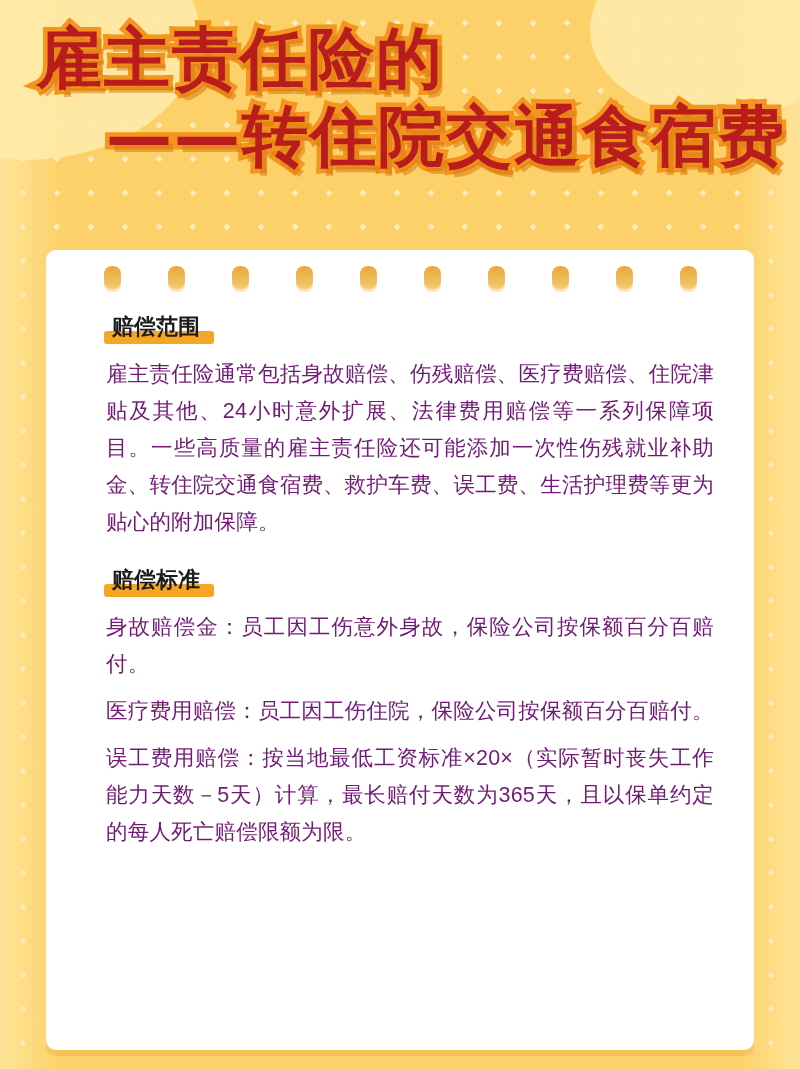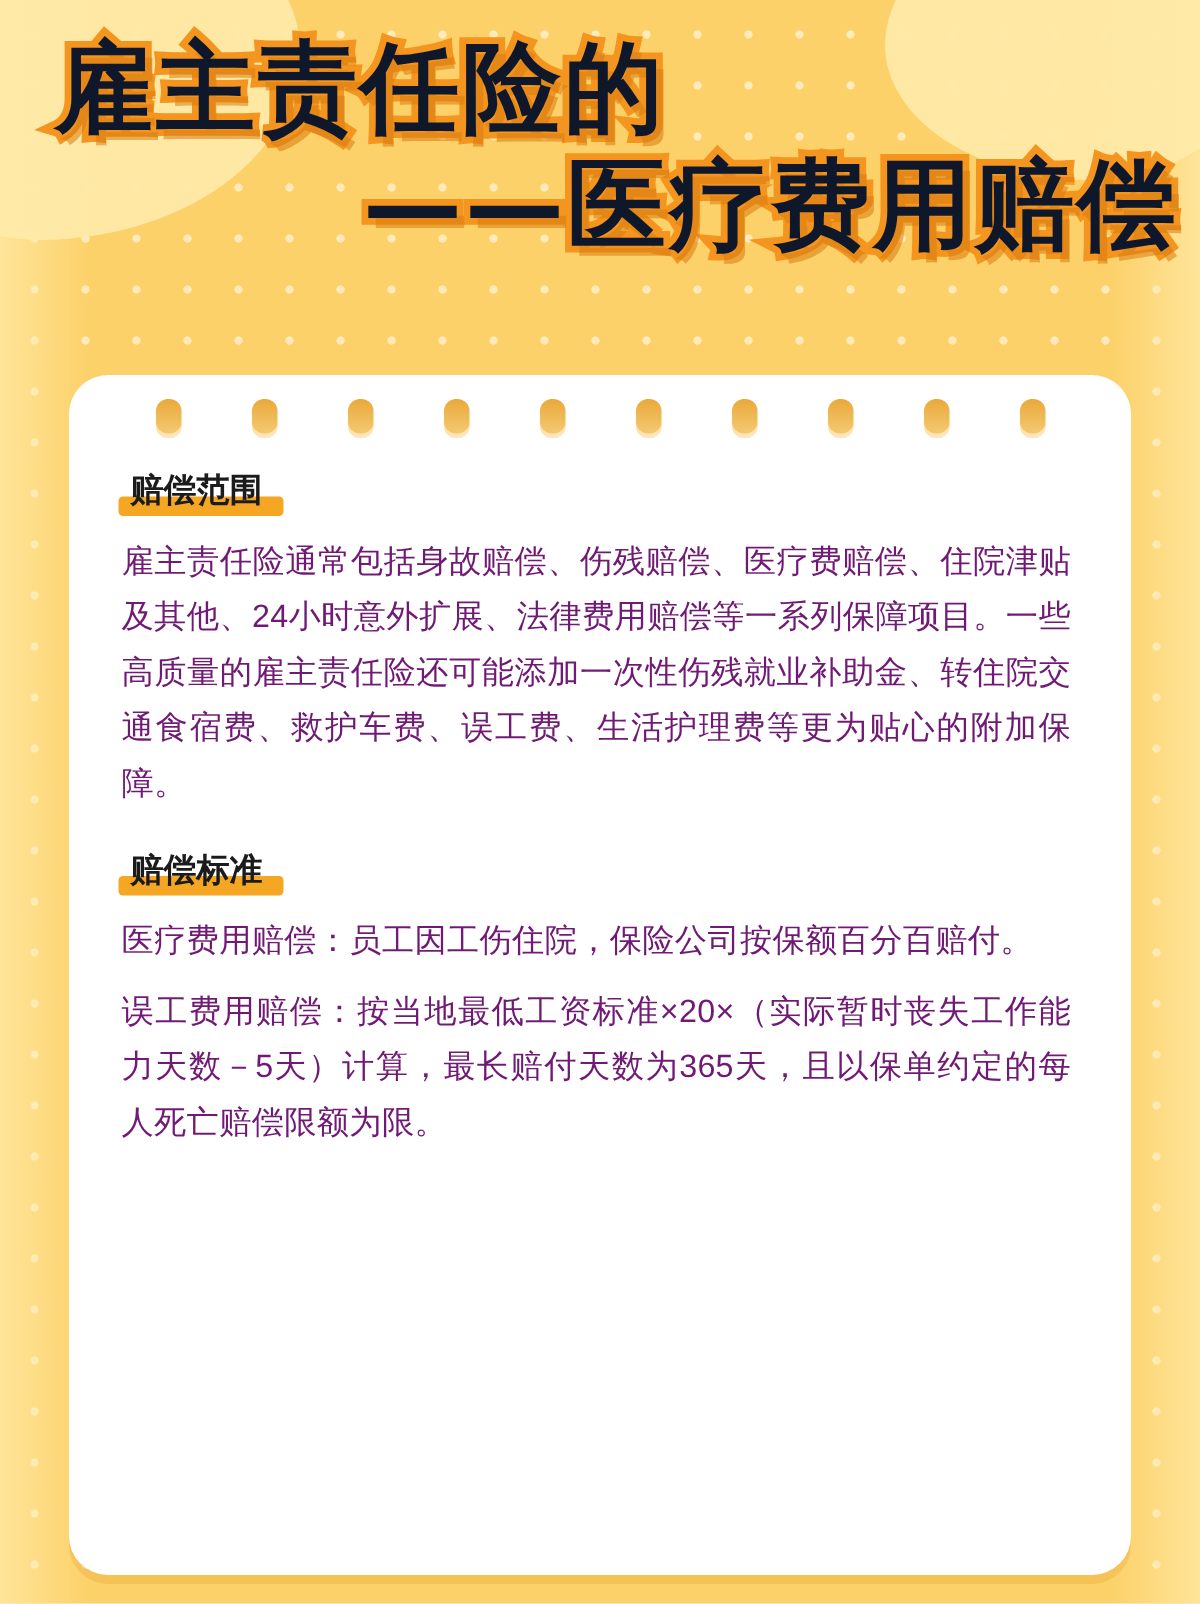--- a/index.html
+++ b/index.html
@@ -48,21 +48,21 @@
 
   
   .title-wrap {
     position: relative;
     padding: 26px 0 0 0;
     z-index: 5;
   }
   .title-line {
     font-family: "DejaVu Sans", sans-serif;
     font-weight: 900;
-    color: #0f172a;
+    color: #b91c1c;
     letter-spacing: 2px;
     line-height: 1.0;
     -webkit-text-stroke: 9px #f4951f;
     paint-order: stroke fill;
     text-shadow: 5px 7px 0 rgba(217,123,17,0.55);
     white-space: nowrap;
   }
   .title-line-1 {
     font-size: 66px;
     margin-left: 36px;
@@ -76,23 +76,23 @@
   }
 
   
   .card {
     position: absolute;
     left: 46px;
     top: 250px;
     width: 708px;
     height: 800px;
     background: #ffffff;
-    border-radius: 26px;
+    border-radius: 10px;
     box-shadow: 0 6px 0 rgba(226,150,40,0.25);
-    padding: 56px 40px 20px 31px;
+    padding: 56px 40px 20px 56px;
     overflow: hidden;
     z-index: 6;
   }
   .rings {
     position: absolute;
     top: 16px; left: 0; right: 0;
     display: flex;
     justify-content: space-around;
     padding: 0 34px;
   }
@@ -135,21 +135,21 @@
 </head>
 <body>
 
 <div class="blob-left"></div>
 <div class="blob-right"></div>
 <div class="side-glow"></div>
 <div class="side-glow-r"></div>
 
 <div class="title-wrap">
   <div class="title-line title-line-1">雇主责任险的</div>
-  <div class="title-line title-line-2">——医疗费用赔偿</div>
+  <div class="title-line title-line-2">——转住院交通食宿费</div>
 </div>
 
 <div class="card">
   <div class="rings">
     <div class="ring"></div>
     <div class="ring"></div>
     <div class="ring"></div>
     <div class="ring"></div>
     <div class="ring"></div>
     <div class="ring"></div>
@@ -165,16 +165,17 @@
       <span class="txt">赔偿范围</span>
     </div>
     <p class="body">雇主责任险通常包括身故赔偿、伤残赔偿、医疗费赔偿、住院津贴及其他、24小时意外扩展、法律费用赔偿等一系列保障项目。一些高质量的雇主责任险还可能添加一次性伤残就业补助金、转住院交通食宿费、救护车费、误工费、生活护理费等更为贴心的附加保障。</p>
   </div>
 
   <div class="section">
     <div class="sec-head">
       <span class="hl"></span>
       <span class="txt">赔偿标准</span>
     </div>
+    <p class="body">身故赔偿金：员工因工伤意外身故，保险公司按保额百分百赔付。</p>
     <p class="body">医疗费用赔偿：员工因工伤住院，保险公司按保额百分百赔付。</p>
     <p class="body">误工费用赔偿：按当地最低工资标准×20×（实际暂时丧失工作能力天数－5天）计算，最长赔付天数为365天，且以保单约定的每人死亡赔偿限额为限。</p>
   </div>
 </div>
 
 </body></html>

